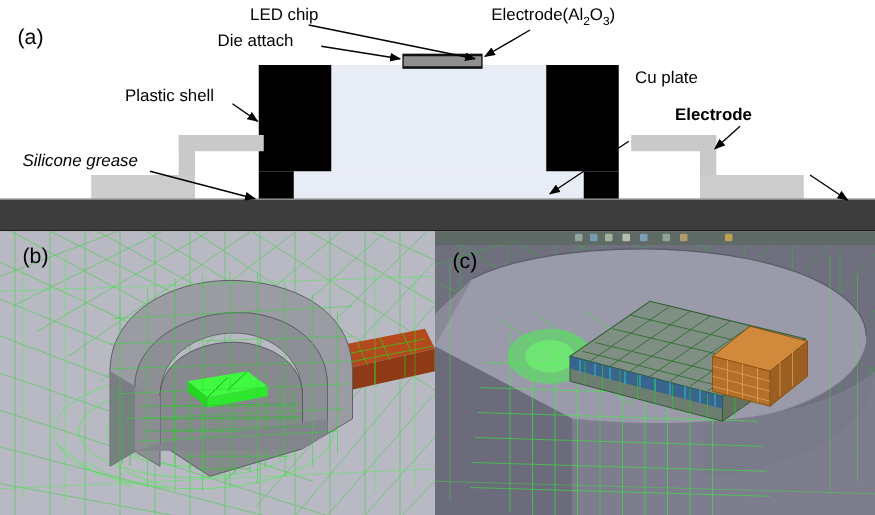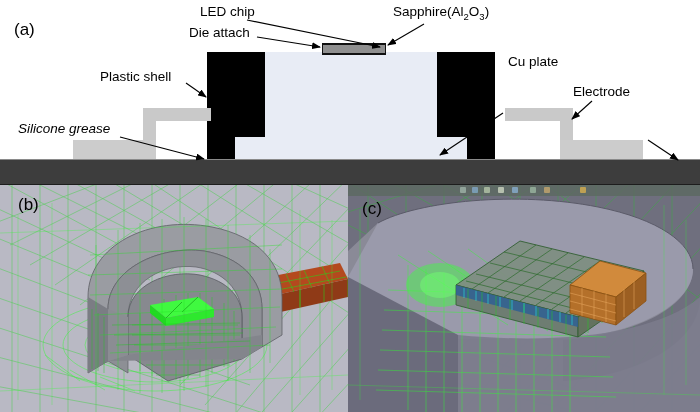--- a/index.html
+++ b/index.html
@@ -81,31 +81,31 @@
 
       <path d="M648,140 L678,160" stroke="#000" stroke-width="1.1" fill="none" marker-end="url(#ah)"></path>
 
       <path d="M120,137 L204,159" stroke="#000" stroke-width="1.1" fill="none" marker-end="url(#ah)"></path>
     </svg>
 
     <div class="panel-tag" style="left:14px;top:20px;">(a)</div>
 
     <div class="pl" style="left:200px;top:5px;">LED chip</div>
 
-    <div class="pl" style="left:174px;top:26px;margin-left:15px;">Die attach</div>
+    <div class="pl" style="left:174px;top:26px;">Die attach</div>
 
     <div class="pl" style="left:393px;top:5px;">
-      <span>Sapphire(Al</span><sub>2</sub><span>O</span><sub>3</sub><span>)</span>
+      <span>Electrode(Al</span><sub>2</sub><span>O</span><sub>3</sub><span>)</span>
     </div>
 
     <div class="pl" style="left:100px;top:70px;">Plastic shell</div>
 
     <div class="pl" style="left:508px;top:55px;">Cu plate</div>
 
-    <div class="pl" style="left:573px;top:85px;">Electrode</div>
+    <div class="pl" style="left:540px;top:85px;font-weight:bold;">Electrode</div>
 
 
     <div class="pl" style="left:18px;top:122px;font-style:italic;">Silicone grease</div>
   </div>
 
   <div id="panel-b">
     <svg class="mesh-svg" width="348" height="227" viewBox="0 0 348 227">
       <rect x="0" y="0" width="348" height="227" fill="#b9b9c4"></rect>
 
       <g stroke="#14d814" stroke-width="0.55" opacity="0.62" fill="none">

